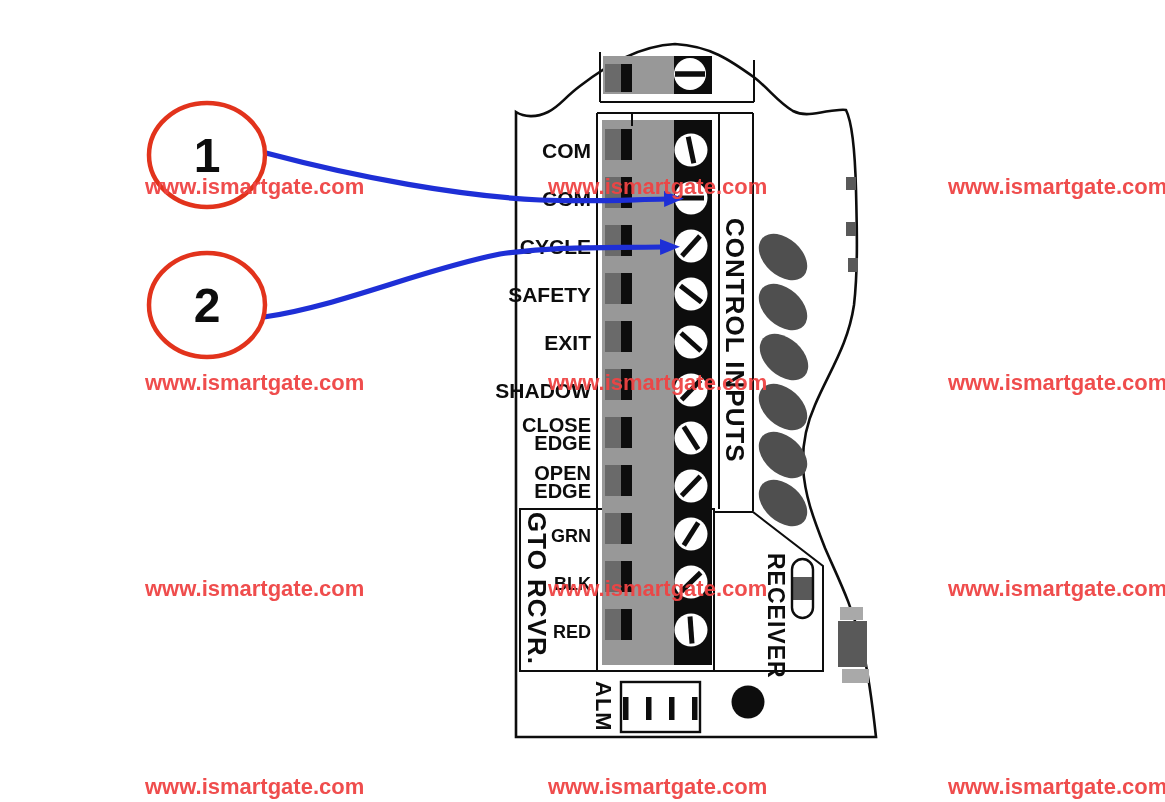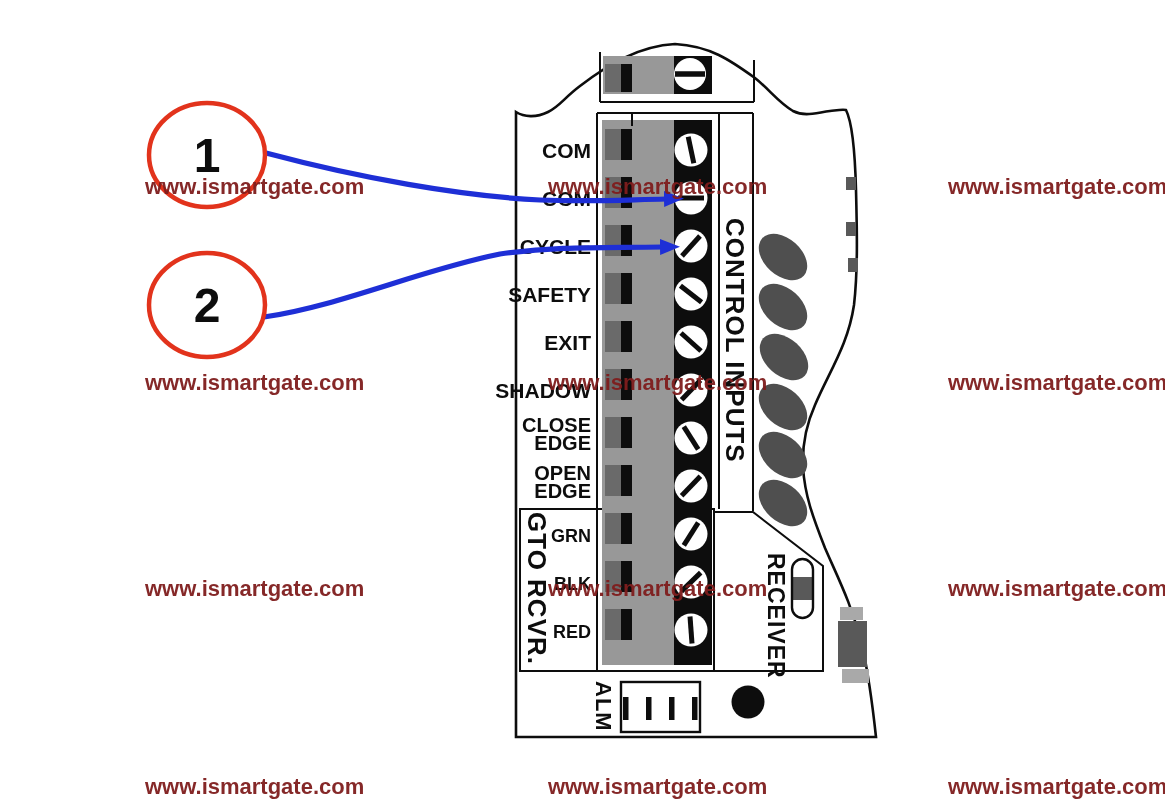--- a/index.html
+++ b/index.html
@@ -1,19 +1,19 @@
 <!DOCTYPE html>
 <html><head>
 <meta charset="utf-8">
 <style>
   html,body{margin:0;padding:0;background:#ffffff;}
   #stage{position:relative;width:1165px;height:802px;background:#ffffff;overflow:hidden;
          font-family:"Liberation Sans",sans-serif;}
   #diagram{position:absolute;left:0;top:0;}
-  .watermark{position:absolute;color:#7f1d1d;font-weight:bold;font-size:22px;
+  .watermark{position:absolute;color:#ef4444;font-weight:bold;font-size:22px;
              letter-spacing:0px;white-space:nowrap;opacity:0.95;pointer-events:none;}
   svg text{font-family:"Liberation Sans",sans-serif;font-weight:bold;fill:#0d0d0d;}
 </style>
 </head>
 <body>
 
 <div id="stage">
 
 <svg id="diagram" width="1165" height="802" viewBox="0 0 1165 802">
 

